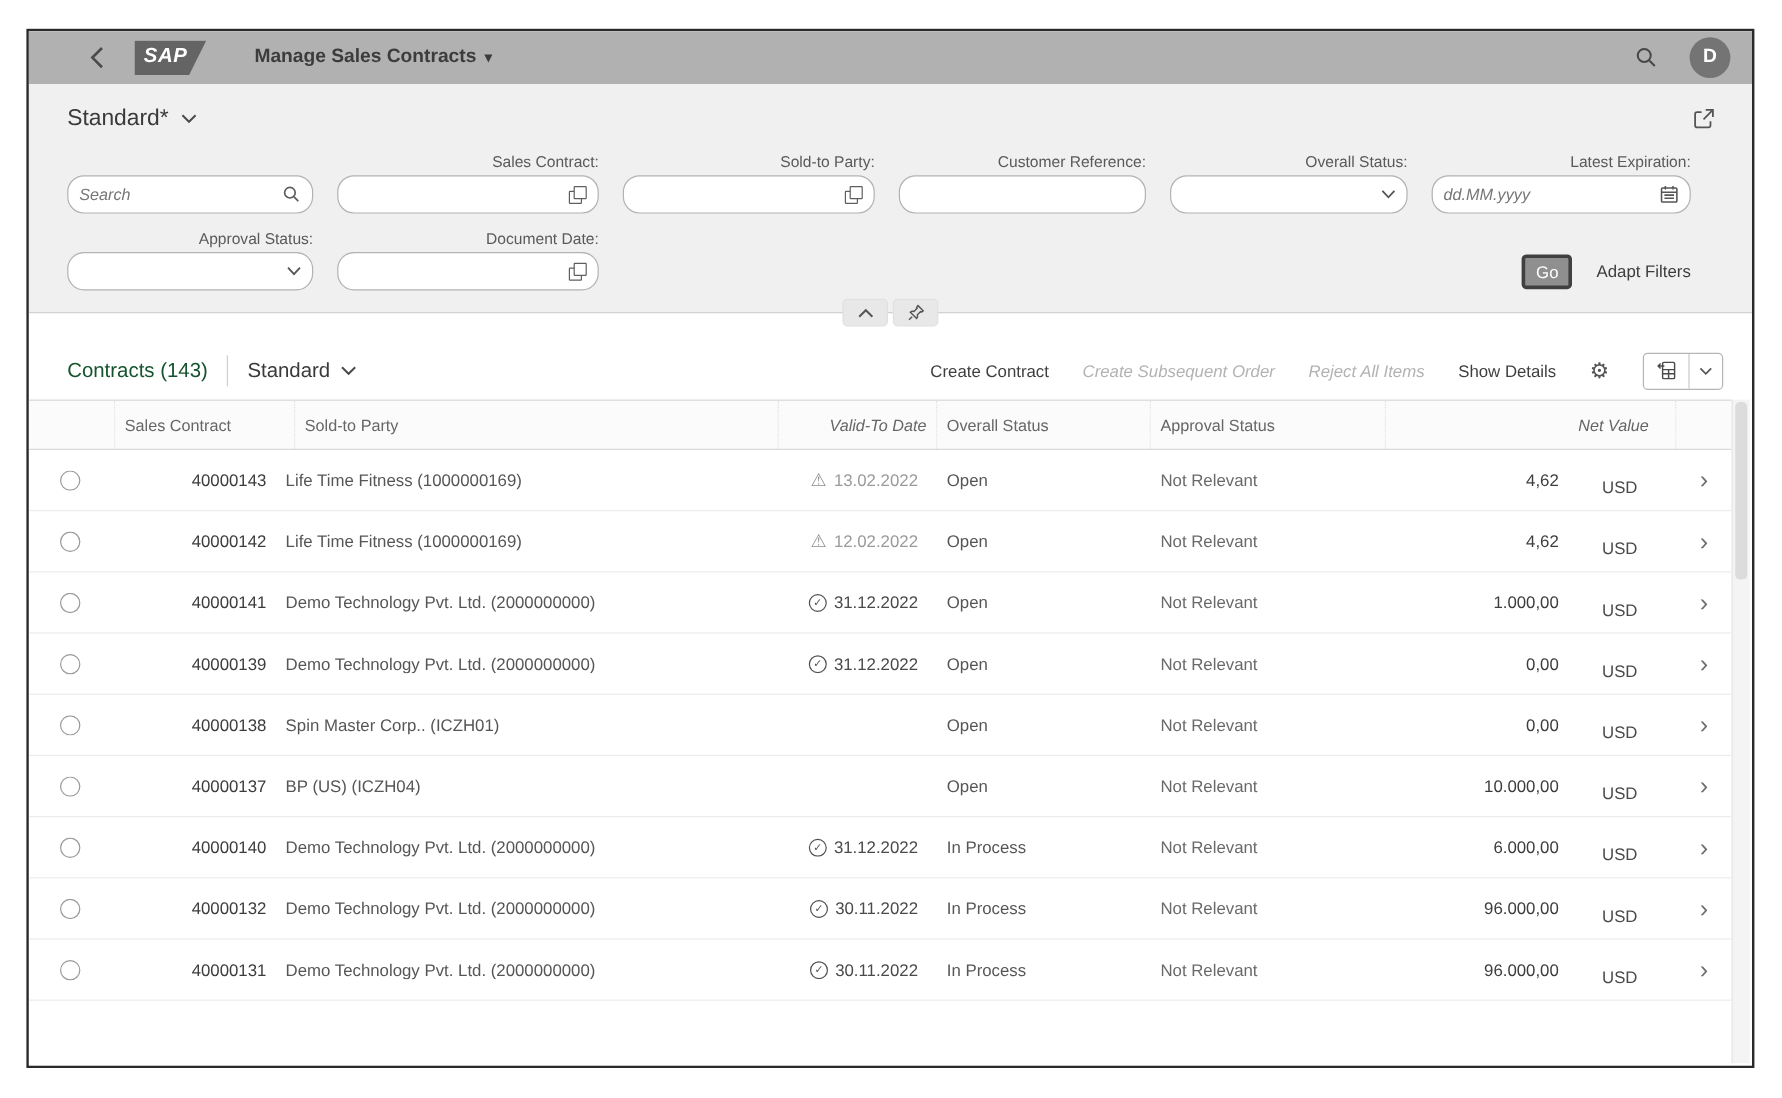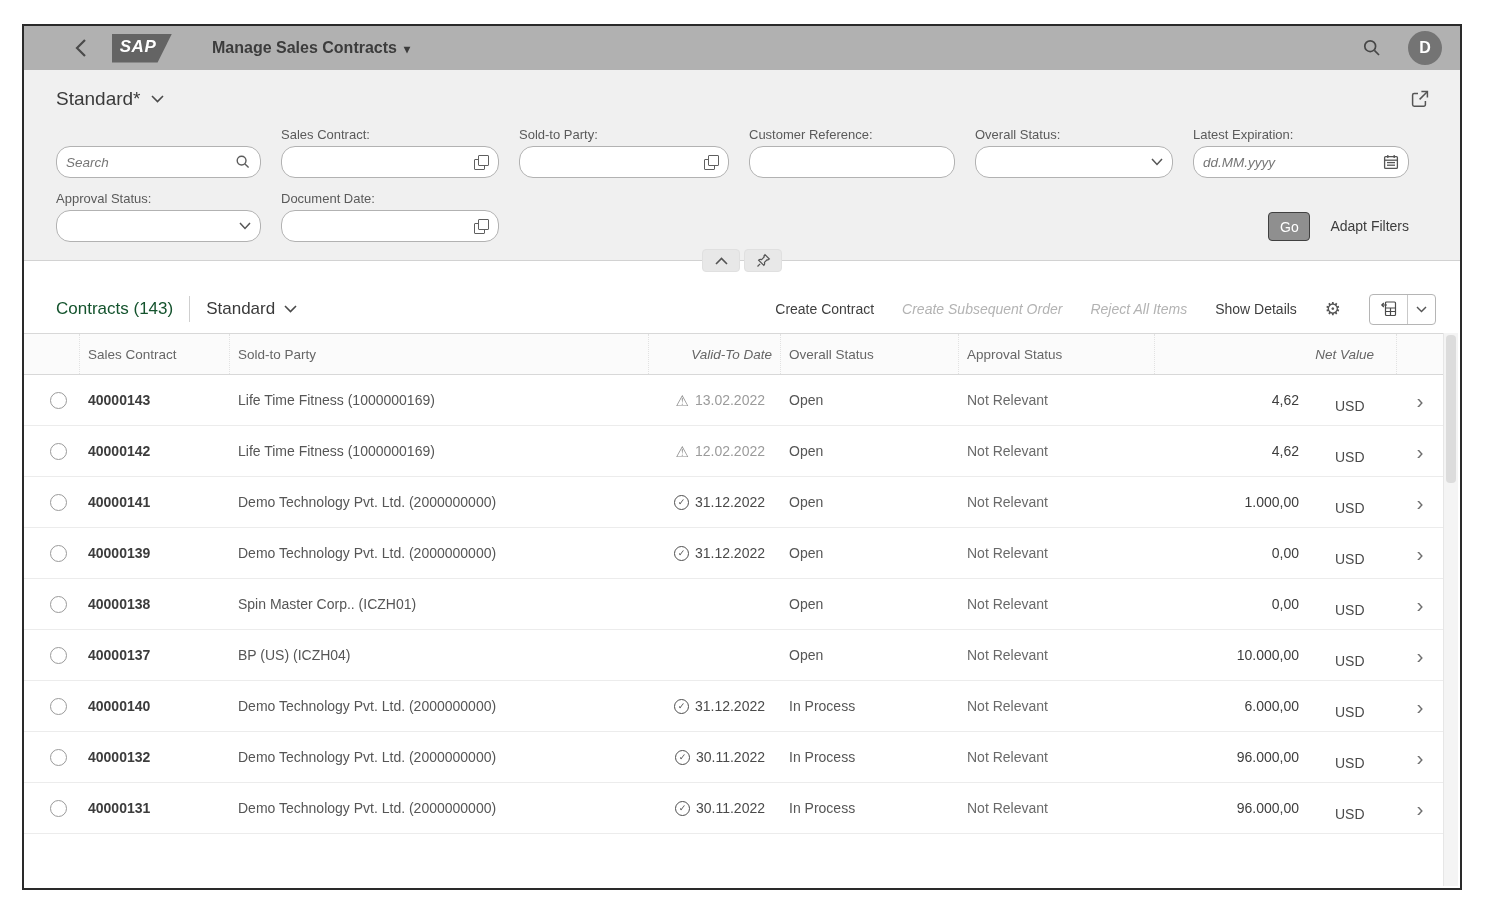--- a/index.html
+++ b/index.html
@@ -17,31 +17,31 @@
   .shell-spacer { flex:1; }
   .shell-search { margin-right:26px; cursor:pointer; display:flex; }
   .avatar { width:34px; height:34px; border-radius:50%; background:#747474; color:#fff; font-size:16px; font-weight:bold; display:flex; align-items:center; justify-content:center; cursor:pointer; }
 
   
   .filterbar { background:#f0f0f0; border-bottom:1px solid #d2d2d2; padding:12px 30px 18px 32px; position:relative; flex:none; }
   .variant-row { display:flex; align-items:center; height:34px; }
   .variant { font-size:19px; color:#3a3a3a; display:flex; align-items:center; gap:10px; cursor:pointer; }
   .share-btn { margin-left:auto; cursor:pointer; display:flex; }
   .fgrid { margin-top:10px; display:grid; grid-template-columns:205px 218px 210px 206px 198px 216px; column-gap:20px; row-gap:12px; }
-  .field label { display:block; font-size:13px; color:#5a5a5a; height:20px; line-height:18px; }
+  .field label { display:block; font-size:13px; color:#5a5a5a; height:20px; line-height:18px;text-align:right; }
   .field .nolabel { height:20px; }
   .ctrl { height:32px; background:#fff; border:1px solid #b2b2b2; border-radius:14px; display:flex; align-items:center; padding:0 9px; gap:6px; }
   .ctrl input { flex:1; min-width:0; border:none; outline:none; background:transparent; font-family:inherit; font-size:13.5px; color:#444; }
   .ctrl input::placeholder { font-style:italic; color:#767676; opacity:1; }
   .ctrl .icon-right { margin-left:auto; display:flex; flex:none; cursor:pointer; }
   .vh { position:relative; width:15px; height:15px; flex:none; }
   .vh::before { content:""; position:absolute; left:0; bottom:0; width:9px; height:9px; border:1.4px solid #5f5f5f; border-radius:1px; background:#fff; }
   .vh::after  { content:""; position:absolute; right:0; top:0; width:9px; height:9px; border:1.4px solid #5f5f5f; border-radius:1px; background:#fff; }
   .factions { grid-column:3 / 7; display:flex; align-items:flex-end; justify-content:flex-end; gap:20px; padding-bottom:1px; }
-  .go-btn { height:29px; min-width:42px; background:#8f8f8f; border:1px solid #404040; border-radius:4px; color:#fff; font-size:14px; display:flex; align-items:center; justify-content:center; padding:0 0; cursor:pointer; }
+  .go-btn { height:29px; min-width:42px; background:#8f8f8f; border:3px solid #404040; border-radius:4px; color:#fff; font-size:14px; display:flex; align-items:center; justify-content:center; padding:0 0; cursor:pointer; }
   .adapt-link { font-size:14px; color:#3d3d3d; cursor:pointer; line-height:29px; }
   .bar-toggles { position:absolute; left:50%; bottom:-12px; transform:translateX(-50%); display:flex; gap:4px; z-index:5; }
   .toggle-btn { width:38px; height:23px; background:#e8e8e8; border:1px solid #e0e0e0; border-radius:4px; display:flex; align-items:center; justify-content:center; cursor:pointer; }
 
   
   .tablesec { flex:1; background:#fff; padding-top:24px; display:flex; flex-direction:column; }
   .toolbar { height:48px; display:flex; align-items:center; padding:0 24px 0 32px; flex:none; }
   .tbl-title { font-size:17px; color:#14532d; }
   .tb-divider { width:1px; height:26px; background:#cfcfcf; margin:0 16px; }
   .view-sel { font-size:17px; color:#3a3a3a; display:flex; align-items:center; gap:9px; cursor:pointer; }
@@ -51,30 +51,30 @@
   .tb-btn.disabled { color:#b3b3b3; cursor:default;font-style:italic; }
   .gear-btn { cursor:pointer; display:flex; }
   .gear-btn::before { content:"⚙"; font-size:18px; color:#555; line-height:1; }
   .split-btn { display:flex; height:31px; border:1px solid #b5b5b5; border-radius:4px; overflow:hidden; background:#fff; }
   .split-main { width:37px; display:flex; align-items:center; justify-content:center; cursor:pointer; }
   .split-arrow { width:28px; border-left:1px solid #c9c9c9; display:flex; align-items:center; justify-content:center; cursor:pointer; }
 
   .table-wrap { flex:1; display:flex; min-height:0; }
   .tcontent { flex:1; min-width:0; }
   .grid-cols { display:grid; grid-template-columns:56px 150px minmax(0,1fr) 132px 178px 196px 158px 84px 46px; align-items:center; }
-  .thead { height:42px; background:#fbfbfb; border-top:1px solid #d8d8d8; border-bottom:1px solid #d8d8d8; color:#666; font-size:13.5px; }
+  .thead { height:42px; background:#fbfbfb; border-top:1px solid #d8d8d8; border-bottom:1px solid #d8d8d8; color:#666; font-size:13.5px;padding-left:16px; }
   .thead .hc { padding:0 8px; height:100%; display:flex; align-items:center; border-right:1px dotted #e2e2e2; cursor:pointer; }
   .thead .hc:last-child { border-right:none; }
   .hc.r { justify-content:flex-end;font-style:italic; }
   .hc-net { padding-right:22px !important; }
   .trow { height:51px; border-bottom:1px solid #ececec; font-size:14px; color:#565656; cursor:pointer; }
   .c { padding:0 8px; overflow:hidden; white-space:nowrap; }
   .c-radio { display:flex; }
   .radio { width:17px; height:17px; border:1px solid #9a9a9a; border-radius:50%; background:#fff; margin-left:18px; flex:none; }
-  .c-contract { font-weight:bold; color:#3c3c3c; }
+  .c-contract { font-weight:normal; color:#3c3c3c;text-align:right; }
   .c-validto { display:flex; justify-content:flex-end; align-items:center; padding-right:16px; gap:6px; }
   .c-validto .vt-date { color:#4a4a4a; }
   .c-validto.warning .vt-date { color:#9b9b9b; }
   .vt-icon { display:none; }
   .vt-icon.check { display:inline-flex; width:15px; height:15px; border:1.4px solid #4f4f4f; border-radius:50%; align-items:center; justify-content:center; flex:none; }
   .vt-icon.check::before { content:"✓"; font-size:9px; color:#4f4f4f; line-height:1; }
   .vt-icon.warning { display:inline-flex; }
   .vt-icon.warning::before { content:"⚠"; font-size:15px; color:#8d8d8d; line-height:1; }
   .c-approval { color:#6a6a6a; }
   .c-net { text-align:right; padding-right:14px; color:#3d3d3d; }

